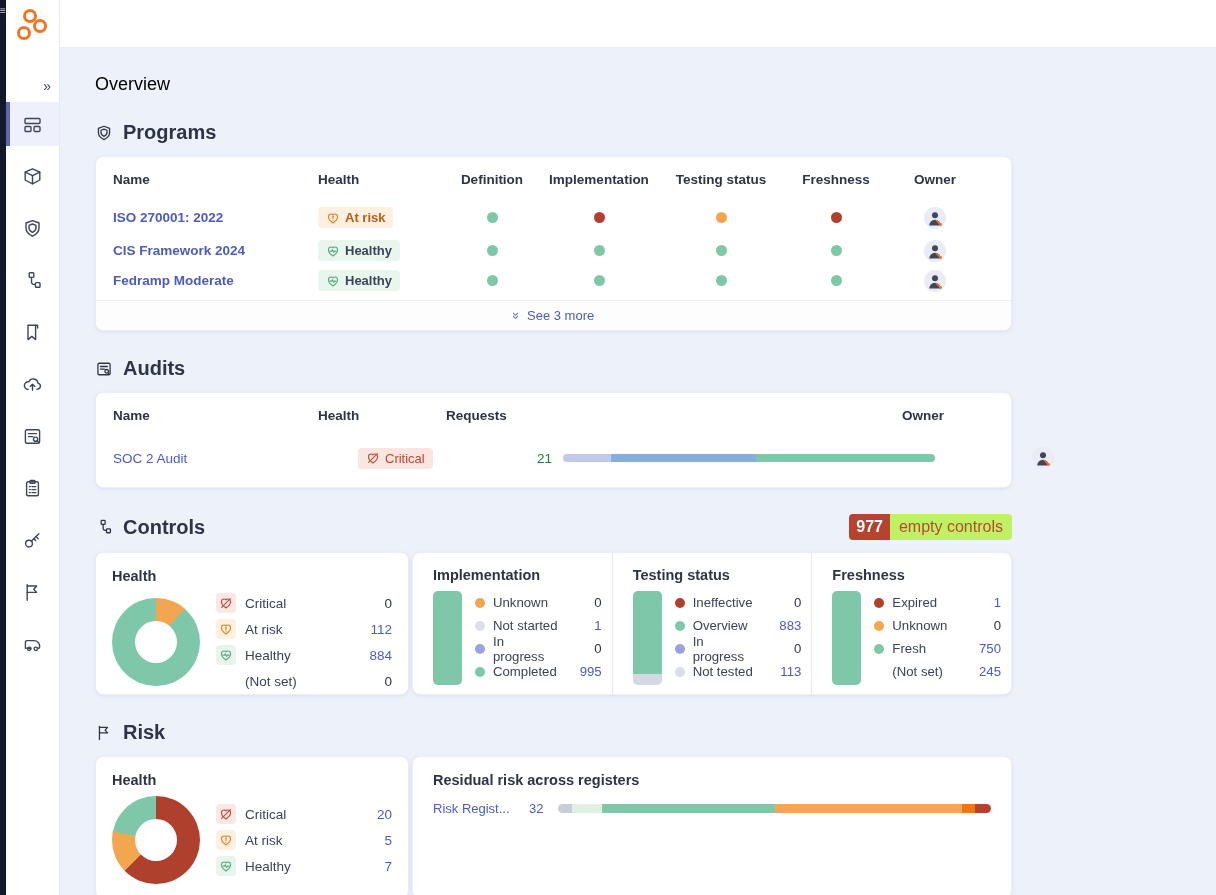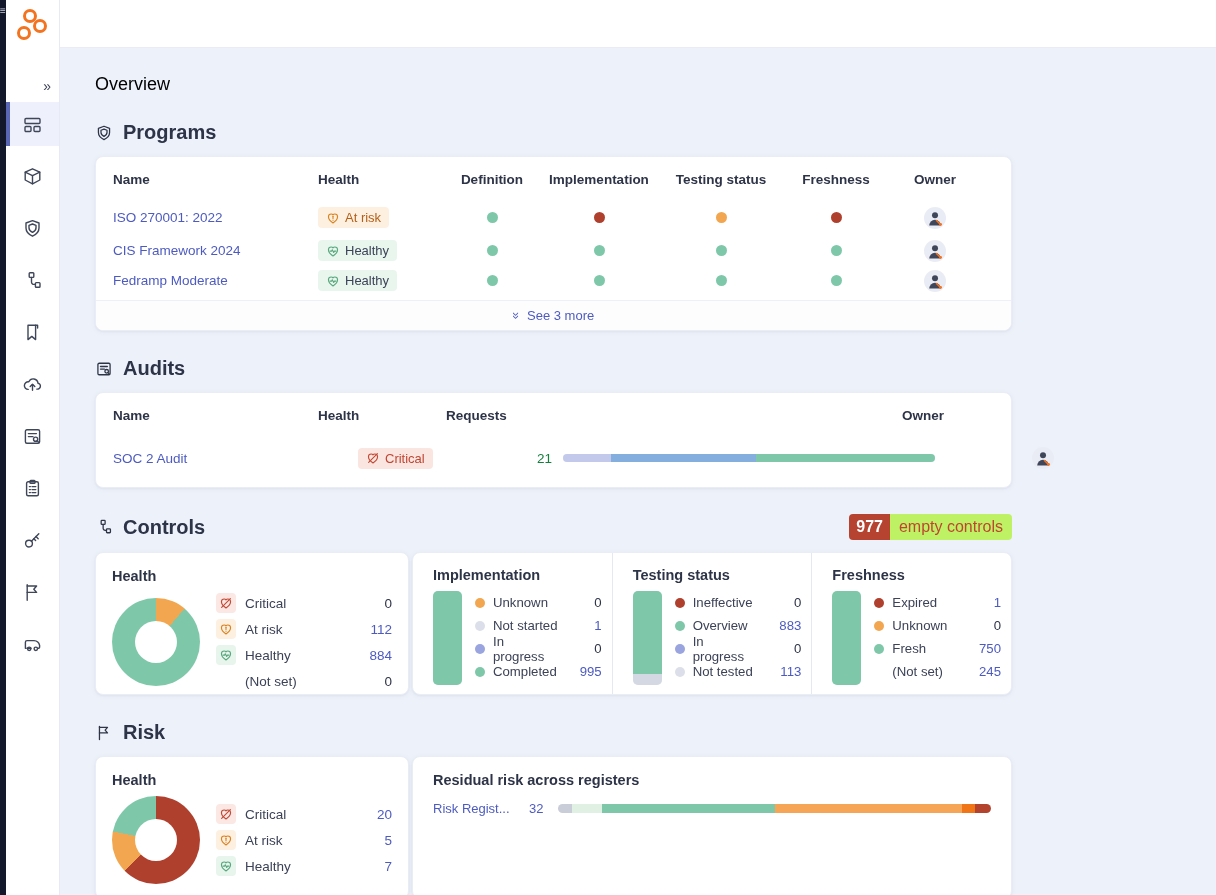--- a/index.html
+++ b/index.html
@@ -30,21 +30,21 @@
   .page-title { font-size:18px; font-weight:400; color:#000000; }
 
   .section { margin-top:26px; width:917px; }
   .sec-head { display:flex; align-items:center; gap:10px; margin-bottom:12px; }
   .sec-head svg { stroke:#2f3547; fill:none; stroke-width:1.5; stroke-linecap:round; stroke-linejoin:round; flex:none; }
   .sec-title { font-size:20px; font-weight:700; color:#2e3448; }
 
   .card { background:#fff; border-radius:8px; border:1px solid #e9edf5; box-shadow:0 1px 2px rgba(40,50,80,.05),0 1px 6px rgba(40,50,80,.04); }
 
   
-  .pt-row { display:grid; grid-template-columns:205px 128px 92px 122px 122px 108px 90px; align-items:center; padding-left:17px; }
+  .pt-row { display:grid; grid-template-columns:205px 128px 92px 122px 122px 108px 90px; align-items:center; padding-left:17px;font-weight:bold; }
   .pt-head { height:44px; font-size:13.5px; font-weight:700; color:#2e3448; }
   .pt-data { height:33px; font-size:13.5px; }
   .pt-row .c { justify-self:center; }
   .plink { color:#4d5bc0; text-decoration:none; cursor:pointer; }
   .dot { width:11px; height:11px; border-radius:50%; display:inline-block; }
   .badge { display:inline-flex; align-items:center; gap:5px; font-size:13px; padding:3px 8px; border-radius:4px; }
   .badge svg { flex:none; }
   .badge.at-risk { background:#fdf0e1; color:#b45f17; }
   .badge.at-risk svg { stroke:#d9821f; }
   .badge.healthy { background:#e9f6ee; color:#3c4257; }

